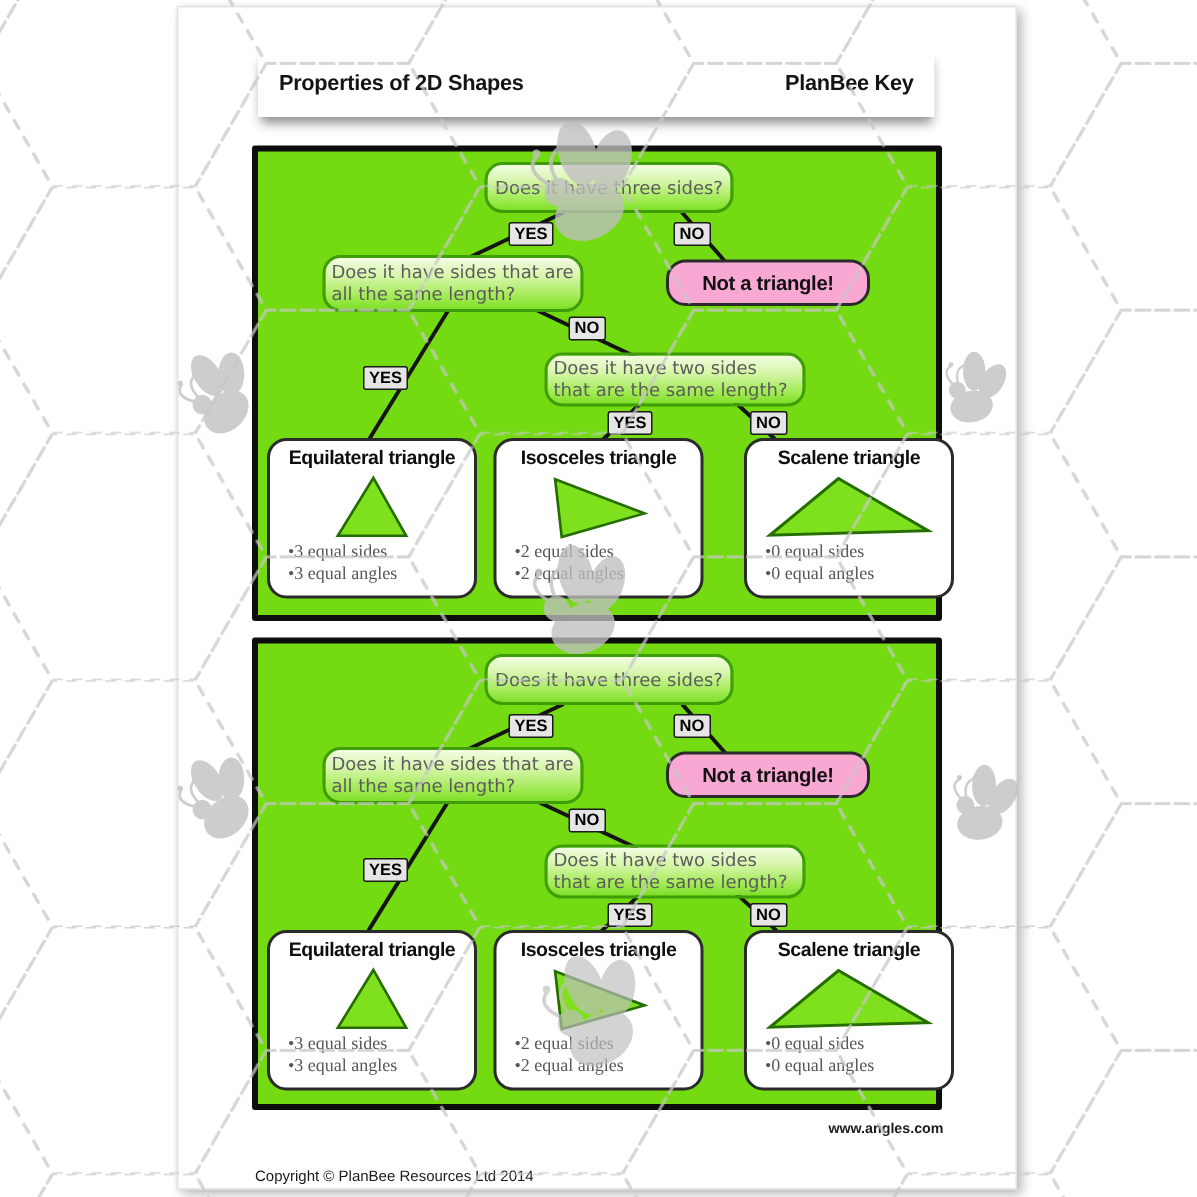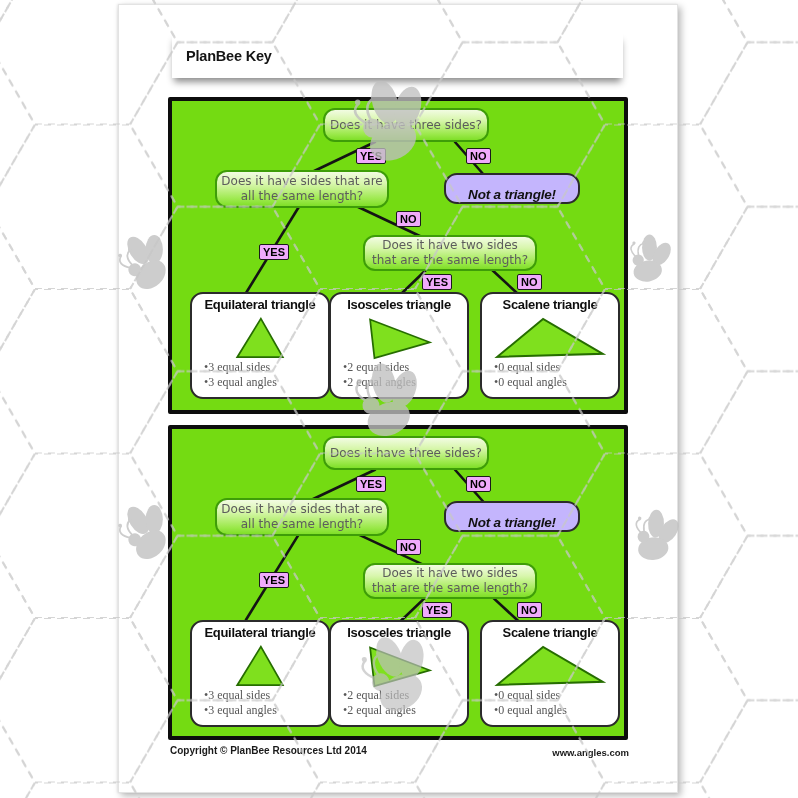--- a/index.html
+++ b/index.html
@@ -34,72 +34,72 @@
     background:#74DB12;border:4px solid #0d0d0d;border-radius:2px;z-index:2;
   }
   .chart.c1{top:97px;height:317px;}
   .chart.c2{top:425px;height:315px;}
   .lines{position:absolute;left:0;top:0;width:100%;height:100%;}
 
   .qbox{
     position:absolute;box-sizing:border-box;border:2.5px solid #3E9D08;border-radius:12px;
     background:linear-gradient(to bottom,#f2fce2 0%,#d7f6ab 35%,#9ce94c 80%,#7fdf28 100%);
     color:#5c5c5c;font-family:"DejaVu Sans", sans-serif;font-size:12px;line-height:1.25;
-    display:flex;align-items:center;justify-content:center;text-align:center;padding:1px 4px;
+    display:flex;align-items:center;justify-content:center;text-align:left;padding:1px 4px;
   }
   .tag{
-    position:absolute;background:#f0abfc;border:1.5px solid #1a1a1a;border-radius:2px;
+    position:absolute;background:#e5e5e5;border:1.5px solid #1a1a1a;border-radius:2px;
     color:#000;font-weight:bold;font-size:11px;line-height:1;padding:2px 3px 1px 3px;
     font-family:"Liberation Sans", sans-serif;
-    margin-left:17px;
   }
   .notbox{
-    position:absolute;box-sizing:border-box;background:#c4b5fd;border:2.5px solid #2b2b2b;
-    border-radius:13px;display:flex;align-items:flex-end;justify-content:center;
-    font-weight:bold;font-size:13.5px;color:#111;letter-spacing:-0.2px;white-space:nowrap;font-style:italic;
+    position:absolute;box-sizing:border-box;background:#f9a8d4;border:2.5px solid #2b2b2b;
+    border-radius:13px;display:flex;align-items:center;justify-content:center;
+    font-weight:bold;font-size:13.5px;color:#111;letter-spacing:-0.2px;white-space:nowrap;
   }
   .result{
     position:absolute;top:191px;width:140px;height:107px;box-sizing:border-box;
     background:#ffffff;border:2.5px solid #2b2b2b;border-radius:13px;
     display:flex;flex-direction:column;align-items:center;
   }
-  .result.r1{left:18px;} .result.r2{left:157px;justify-content:flex-end;} .result.r3{left:308px;}
+  .result.r1{left:6px;} .result.r2{left:157px;justify-content:flex-end;} .result.r3{left:324px;}
   .rtitle{
     margin-top:3px;font-weight:bold;font-size:13px;letter-spacing:-0.3px;color:#0e0e0e;
     white-space:nowrap;font-family:"Liberation Sans", sans-serif;
   }
   .tri{margin-top:4px;}
   .tri polygon{fill:#7FE01E;stroke:#266d00;stroke-width:2;}
   .props{
     margin-top:auto;align-self:flex-start;padding:0 0 6px 12px;
     font-family:Liberation Serif, serif;font-size:12px;line-height:1.3;color:#575757;
   }
 
   
   .copyright{
-    position:absolute;left:170px;top:745px;font-weight:bold;font-size:10px;color:#1a1a1a;z-index:3;
+    position:absolute;left:170px;top:779px;font-weight:normal;font-size:10px;color:#1a1a1a;z-index:3;
   }
   .website{
     position:absolute;right:169px;top:747px;font-weight:bold;font-size:9.5px;color:#1a1a1a;z-index:3;
   }
 
   
   .bee{position:absolute;z-index:5;opacity:.78;}
 
   
   .hexes{position:absolute;inset:0;z-index:9;pointer-events:none;opacity:.75;}
 </style>
 </head>
 <body>
 
 <div class="stage">
 
   <div class="sheet"></div>
 
   <div class="headband">
+    <span class="ttl">Properties of 2D Shapes</span>
     <span class="ttl">PlanBee Key</span>
   </div>
 
   <svg width="0" height="0" style="position:absolute">
     <defs>
       <g id="beeShape">
         <g fill="#bfbfbf">
           <ellipse cx="44" cy="29" rx="12" ry="21" transform="rotate(-18 44 29)"></ellipse>
           <ellipse cx="66" cy="33" rx="12" ry="20" transform="rotate(14 66 33)"></ellipse>
           <ellipse cx="53" cy="66" rx="23" ry="17" transform="rotate(-28 53 66)"></ellipse>

